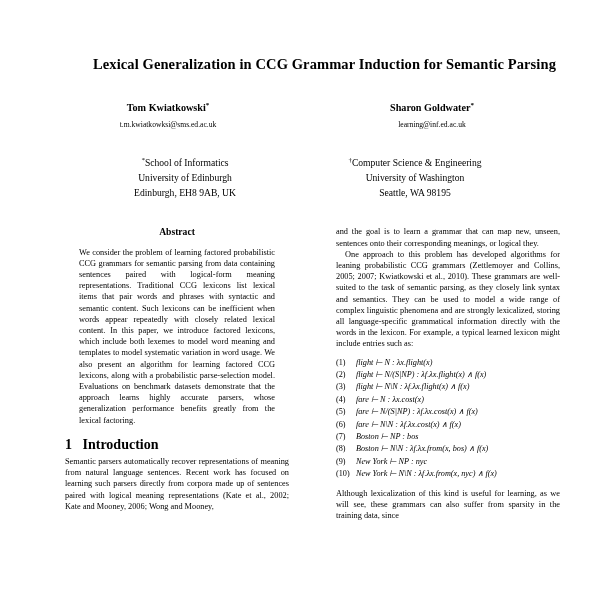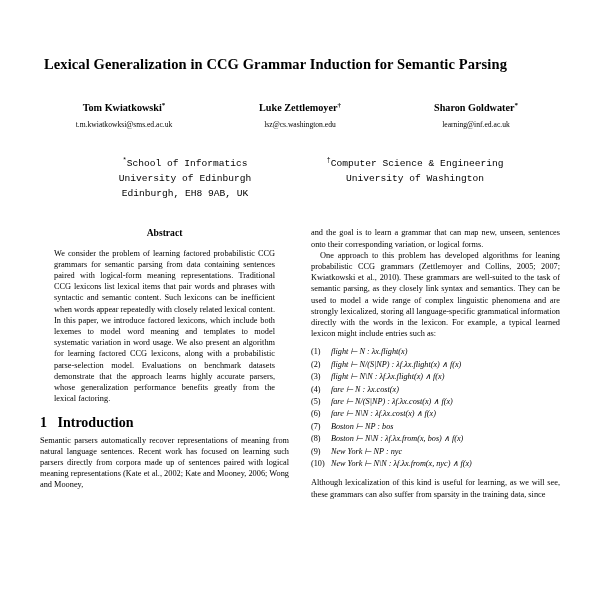--- a/index.html
+++ b/index.html
@@ -15,21 +15,21 @@
     overflow: hidden;
   }
   .page {
     position: relative;
     width: 600px;
     height: 600px;
     padding: 0;
     box-sizing: border-box;
   }
   .title {
-    text-align: left;
+    text-align: right;
     font-size: 14.5px;
     font-weight: bold;
     margin: 56px 44px 0 44px;
     letter-spacing: 0.1px;
   }
   .authors {
     display: flex;
     justify-content: center;
     margin-top: 28px;
     padding: 0 36px;
@@ -50,39 +50,39 @@
   }
   .sup {
     font-size: 7px;
     vertical-align: super;
   }
   .affils {
     display: flex;
     justify-content: center;
     margin-top: 24px;
     padding: 0 70px;
-    font-family: Liberation Mono, monospace;
   }
   .affil {
     flex: 1 1 0;
     text-align: center;
     font-size: 9.6px;
     line-height: 14.6px;
   }
   .columns {
     display: flex;
     margin-top: 26px;
     padding: 0 40px;
     gap: 22px;
   }
   .col {
     width: 250px;
     font-size: 8.3px;
     line-height: 11.2px;
     text-align: justify;
+    margin-left: 25px;
   }
   .sec-head {
     text-align: center;
     font-weight: bold;
     font-size: 9.6px;
     margin-bottom: 9px;
   }
   .sec-head-left {
     text-align: left;
     font-weight: bold;
@@ -126,57 +126,54 @@
 <body>
 
 <div class="page">
 
   <div class="title">Lexical Generalization in CCG Grammar Induction for Semantic Parsing</div>
 
   <div class="authors">
     <div class="author">
       <div class="author-name"><span>Tom Kwiatkowski</span><span class="sup">*</span></div>
       <div class="author-email">t.m.kwiatkowksi@sms.ed.ac.uk</div>
-    </div>
-    <div class="author">
-      <div class="author-name"><span>Luke Zettlemoyer</span><span class="sup">†</span></div>
-      <div class="author-email">lsz@cs.washington.edu</div>
     </div>
     <div class="author">
       <div class="author-name"><span>Sharon Goldwater</span><span class="sup">*</span></div>
       <div class="author-email">learning@inf.ed.ac.uk</div>
     </div>
   </div>
 
   <div class="affils">
     <div class="affil">
       <div><span class="sup">*</span><span>School of Informatics</span></div>
       <div>University of Edinburgh</div>
       <div>Edinburgh, EH8 9AB, UK</div>
     </div>
     <div class="affil">
       <div><span class="sup">†</span><span>Computer Science &amp; Engineering</span></div>
       <div>University of Washington</div>
+      <div>Seattle, WA 98195</div>
     </div>
   </div>
 
   <div class="columns">
 
     <div class="col">
       <div class="sec-head">Abstract</div>
       <div class="abstract-body">
         <p class="noindent">We consider the problem of learning factored probabilistic CCG grammars for semantic parsing from data containing sentences paired with logical-form meaning representations. Traditional CCG lexicons list lexical items that pair words and phrases with syntactic and semantic content. Such lexicons can be inefficient when words appear repeatedly with closely related lexical content. In this paper, we introduce factored lexicons, which include both lexemes to model word meaning and templates to model systematic variation in word usage. We also present an algorithm for learning factored CCG lexicons, along with a probabilistic parse-selection model. Evaluations on benchmark datasets demonstrate that the approach learns highly accurate parsers, whose generalization performance benefits greatly from the lexical factoring.</p>
       </div>
 
       <div class="sec-head-left"><span>1</span>&nbsp;&nbsp;&nbsp;<span>Introduction</span></div>
       <p class="noindent">Semantic parsers automatically recover representations of meaning from natural language sentences. Recent work has focused on learning such parsers directly from corpora made up of sentences paired with logical meaning representations (Kate et al., 2002; Kate and Mooney, 2006; Wong and Mooney,</p>
     </div>
 
     <div class="col">
-      <p class="noindent">and the goal is to learn a grammar that can map new, unseen, sentences onto their corresponding variation, or logical forms.</p>
+      <p class="noindent">and the goal is to learn a grammar that can map new, unseen, sentences onto their corresponding meanings, or logical they.</p>
       <p>One approach to this problem has developed algorithms for leaning probabilistic CCG grammars (Zettlemoyer and Collins, 2005; 2007; Kwiatkowski et al., 2010). These grammars are well-suited to the task of semantic parsing, as they closely link syntax and semantics. They can be used to model a wide range of complex linguistic phenomena and are strongly lexicalized, storing all language-specific grammatical information directly with the words in the lexicon. For example, a typical learned lexicon might include entries such as:</p>
 
       <div class="eqlist">
         <div class="eqrow">
             <span class="eqnum">(1)</span>
             <span class="eqbody">flight ⊢ N : λx.flight(x)</span>
           </div>
         <div class="eqrow">
             <span class="eqnum">(2)</span>
             <span class="eqbody">flight ⊢ N/(S|NP) : λf.λx.flight(x) ∧ f(x)</span>

